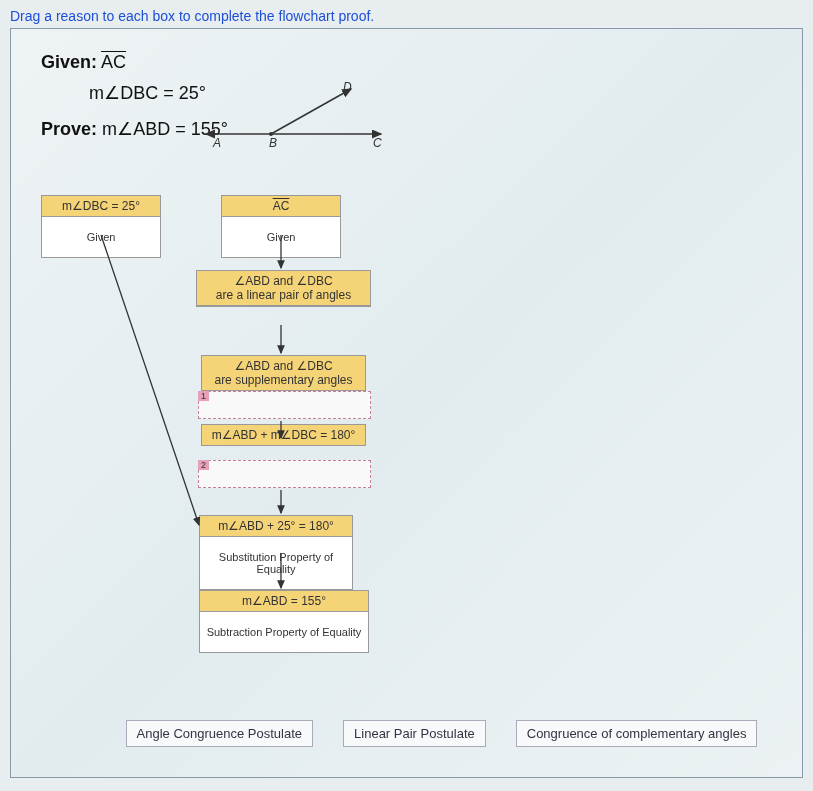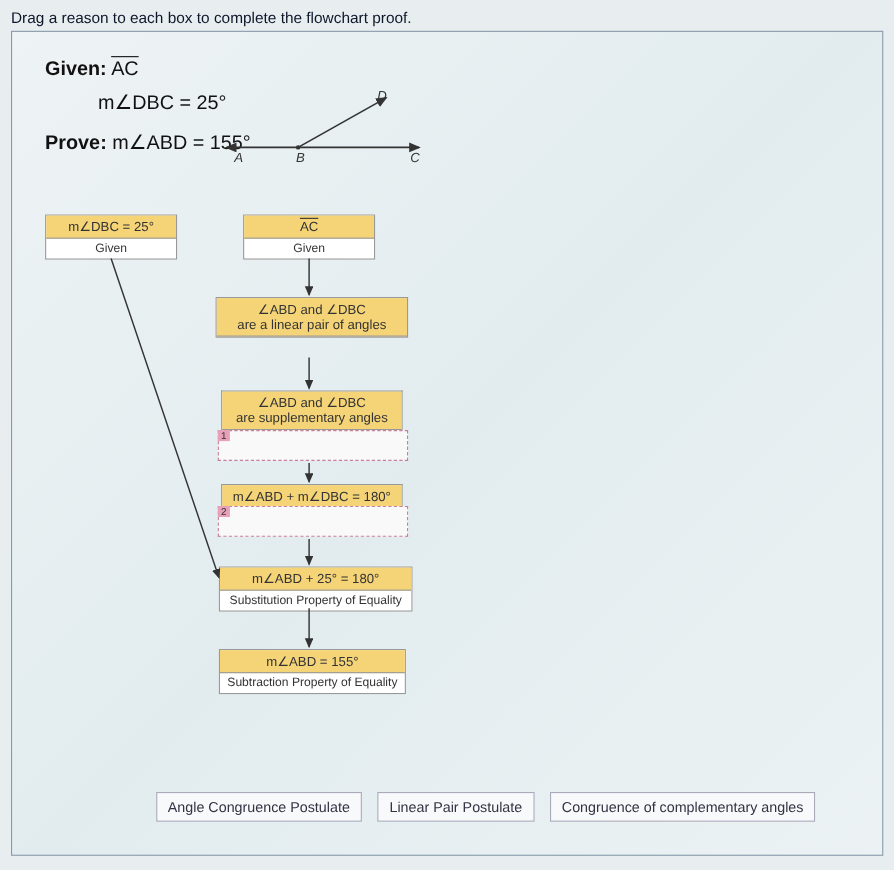--- a/index.html
+++ b/index.html
@@ -1,31 +1,31 @@
 <!DOCTYPE html>
 <html><head>
 <meta charset="utf-8">
 <style>
 * { box-sizing: border-box; margin: 0; padding: 0; }
 body { font-family: Arial, sans-serif; background: #e8eef0; width: 813px; height: 791px; position: relative; overflow: hidden; }
 .page { padding: 8px 10px; }
-.instruction { font-size: 14px; color: #0f172a; margin-bottom: 4px; }
+.instruction { font-size: 14px; color: #1d4ed8; margin-bottom: 4px; }
 .content-frame { border: 1px solid #8899aa; background: linear-gradient(135deg, #eef3f5 0%, #e2ecef 50%, #ecf2f4 100%); padding: 18px 20px 20px 30px; position: relative; min-height: 750px; }
 .given-prove { font-size: 18px; color: #111; line-height: 1.7; margin-bottom: 10px; }
 .given-prove .lbl { font-weight: bold; }
 .overline { text-decoration: overline; }
 .diagram { position: absolute; left: 190px; top: 50px; }
 .flow { position: relative; margin-top: 50px; height: 500px; }
 .box { position: absolute; text-align: center; font-size: 12px; border: 1px solid #999; background: #fff; }
 .box .stmt { background: #f5d478; padding: 3px 6px; border-bottom: 1px solid #999; font-size: 12px; color: #333; }
-.box .rsn { padding: 3px 6px; font-size: 11px; color: #333; }
+.box .rsn { padding: 14px 6px; font-size: 11px; color: #333; }
 .dropzone { border: 1px dashed #c87f9a; background: #f9f9f9; min-height: 24px; position: absolute; font-size: 11px; color: #666; padding: 2px 4px; }
 .dropzone .small-label { background: #e8a0b8; color: #333; font-size: 9px; padding: 0 3px; position: absolute; top: -1px; left: -1px; }
 .choices { position: absolute; bottom: 18px; left: 90px; right: 20px; }
-.choice-row { display: flex; gap: 14px; justify-content: center; margin-bottom: 12px; flex-wrap: wrap; }
+.choice-row { display: flex; gap: 30px; justify-content: center; margin-bottom: 12px; flex-wrap: wrap; }
 .choice { border: 1px solid #aab; background: #f7f9fa; padding: 5px 10px; font-size: 13px; color: #334; cursor: grab; }
 svg.arr { position: absolute; pointer-events: none; }
 </style>
 </head>
 <body>
 
 <div class="page">
   <div class="instruction">Drag a reason to each box to complete the flowchart proof.</div>
   <div class="content-frame">
 
@@ -82,29 +82,29 @@
         <div class="stmt">
           <div>∠ABD and ∠DBC</div>
           <div>are supplementary angles</div>
         </div>
       </div>
 
       <div class="dropzone" style="left:157px; top:196px; width:173px; height:28px;">
         <span class="small-label">1</span>
       </div>
 
-      <div class="box" style="left:160px; top:245px; width:165px; border-bottom:none;">
+      <div class="box" style="left:160px; top:229px; width:165px; border-bottom:none;">
         <div class="stmt">m∠ABD + m∠DBC = 180°</div>
       </div>
 
       <div class="dropzone" style="left:157px; top:265px; width:173px; height:28px;">
         <span class="small-label">2</span>
       </div>
 
-      <div class="box" style="left:158px; top:320px; width:176px;">
+      <div class="box" style="left:158px; top:320px; width:154px;">
         <div class="stmt">m∠ABD + 25° = 180°</div>
         <div class="rsn">Substitution Property of Equality</div>
       </div>
 
       <div class="box" style="left:158px; top:395px; width:170px;">
         <div class="stmt">m∠ABD = 155°</div>
         <div class="rsn">Subtraction Property of Equality</div>
       </div>
 
       <svg class="arr" width="400" height="460" style="left:0; top:0;">

